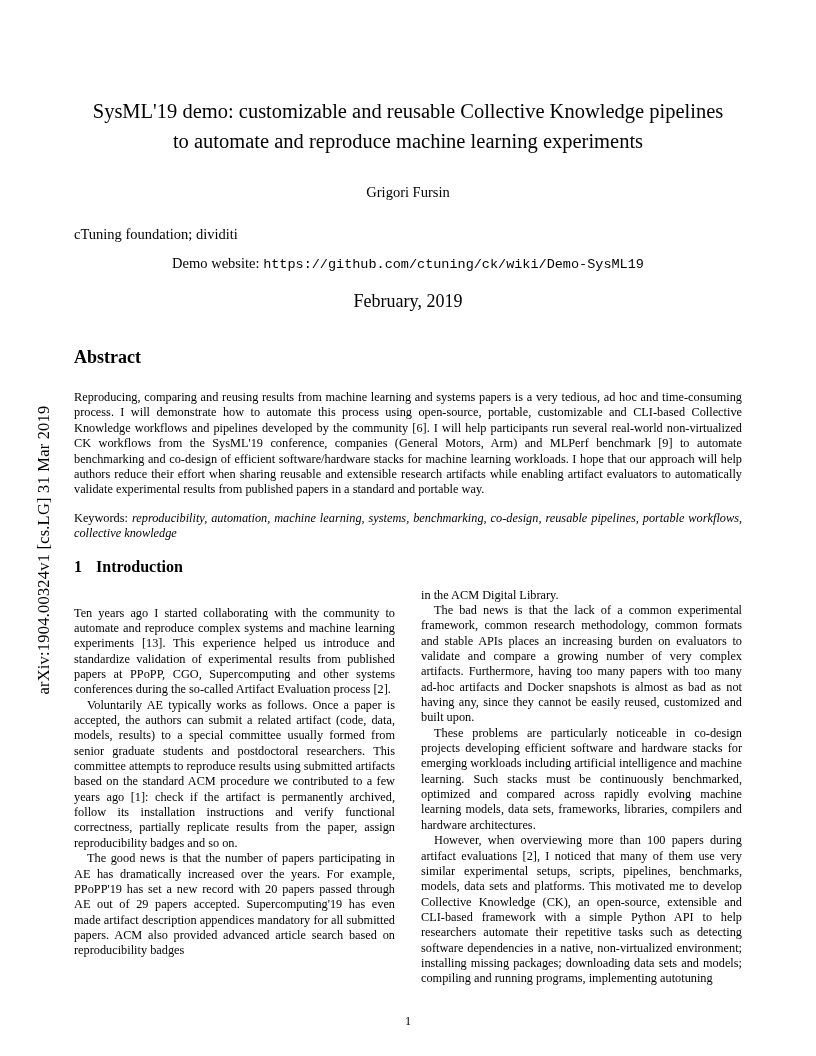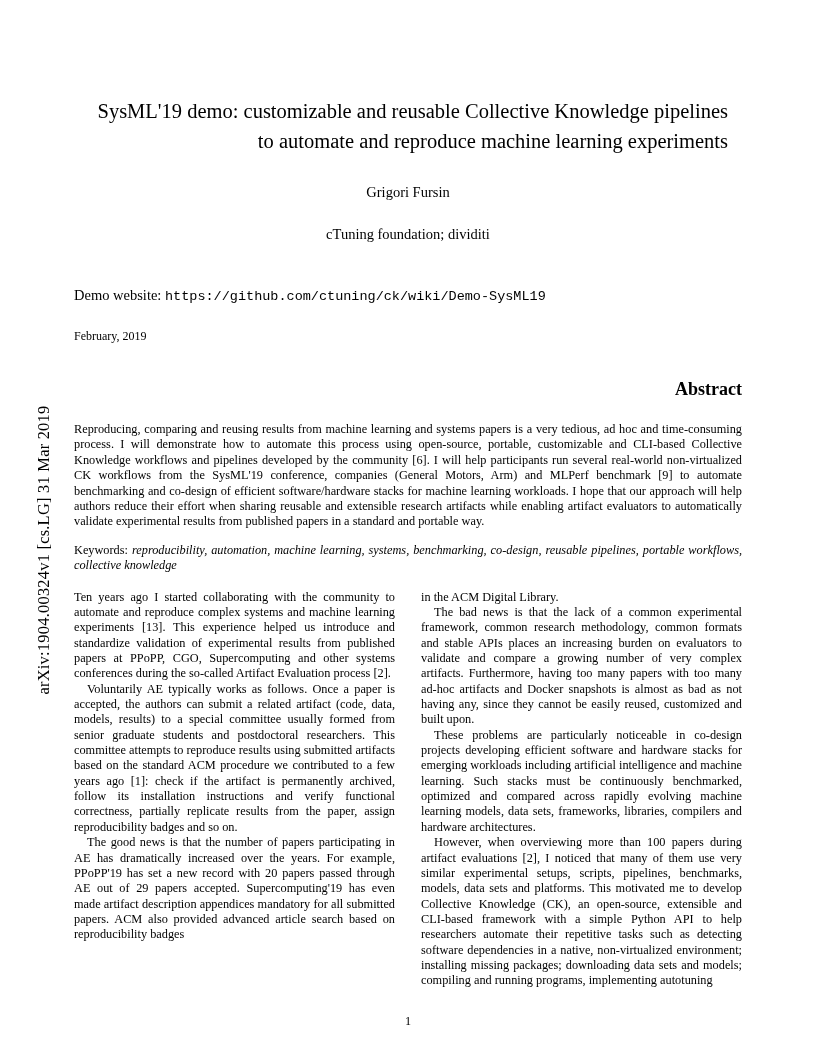--- a/index.html
+++ b/index.html
@@ -34,60 +34,58 @@
   .page {
     position: absolute;
     left: 74px;
     top: 96px;
     width: 668px;
   }
 
   .title {
     font-size: 20.5px;
     line-height: 30px;
-    text-align: right;
+    text-align: center;
     margin: 0 14px 0 14px;
     font-weight: normal;
   }
 
   .author {
     text-align: center;
     font-size: 14.5px;
     margin-top: 28px;
     font-family: Liberation Serif, serif;
   }
 
   .affil {
-    text-align: center;
     font-size: 14.5px;
     margin-top: 25px;
   }
 
   .demo-line {
-    text-align: left;
+    text-align: center;
     font-size: 14.5px;
-    margin-top: 44px;
+    margin-top: 12px;
   }
   .mono {
     font-family: "Liberation Mono", monospace;
     font-size: 13.5px;
   }
 
   .date {
-    text-align: left;
-    font-size: 12px;
-    margin-top: 25px;
+    text-align: center;
+    font-size: 18px;
+    margin-top: 19px;
   }
 
   .sec-abstract {
     font-size: 18px;
     font-weight: bold;
     margin-top: 35px;
     margin-bottom: 10px;
-    text-align: right;
   }
 
   .abstract-body {
     font-size: 12.3px;
     line-height: 15.4px;
     text-align: justify;
     text-justify: inter-word;
     hyphens: auto;
     margin-top: 22px;
   }
@@ -126,20 +124,21 @@
   p.body {
     font-size: 12.3px;
     line-height: 15.35px;
     text-align: justify;
     hyphens: auto;
     margin: 0;
     text-indent: 13px;
   }
   p.body.first {
     text-indent: 0;
+    margin-top: 30px;
   }
 
   .pagenum {
     position: absolute;
     left: 0;
     right: 0;
     top: 1014px;
     text-align: center;
     font-size: 12.3px;
   }
@@ -169,20 +168,23 @@
   <div class="abstract-body">Reproducing, comparing and reusing results from machine learning and systems papers is a very tedious, ad hoc and time-consuming process. I will demonstrate how to automate this process using open-source, portable, customizable and CLI-based Collective Knowledge workflows and pipelines developed by the community [6]. I will help participants run several real-world non-virtualized CK workflows from the SysML'19 conference, companies (General Motors, Arm) and MLPerf benchmark [9] to automate benchmarking and co-design of efficient software/hardware stacks for machine learning workloads. I hope that our approach will help authors reduce their effort when sharing reusable and extensible research artifacts while enabling artifact evaluators to automatically validate experimental results from published papers in a standard and portable way.</div>
 
   <div class="keywords">
     <b>Keywords:</b>
     <span>reproducibility, automation, machine learning, systems, benchmarking, co-design, reusable pipelines, portable workflows, collective knowledge</span>
   </div>
 
   <div class="columns">
 
     <div class="col">
+      <div class="sec-head">
+        <span class="num">1</span><span>Introduction</span>
+      </div>
       <p class="body first">Ten years ago I started collaborating with the community to automate and reproduce complex systems and machine learning experiments [13]. This experience helped us introduce and standardize validation of experimental results from published papers at PPoPP, CGO, Supercomputing and other systems conferences during the so-called Artifact Evaluation process [2].</p>
       <p class="body">Voluntarily AE typically works as follows. Once a paper is accepted, the authors can submit a related artifact (code, data, models, results) to a special committee usually formed from senior graduate students and postdoctoral researchers. This committee attempts to reproduce results using submitted artifacts based on the standard ACM procedure we contributed to a few years ago [1]: check if the artifact is permanently archived, follow its installation instructions and verify functional correctness, partially replicate results from the paper, assign reproducibility badges and so on.</p>
       <p class="body">The good news is that the number of papers participating in AE has dramatically increased over the years. For example, PPoPP'19 has set a new record with 20 papers passed through AE out of 29 papers accepted. Supercomputing'19 has even made artifact description appendices mandatory for all submitted papers. ACM also provided advanced article search based on reproducibility badges</p>
     </div>
 
     <div class="col">
       <p class="body first">in the ACM Digital Library.</p>
       <p class="body">The bad news is that the lack of a common experimental framework, common research methodology, common formats and stable APIs places an increasing burden on evaluators to validate and compare a growing number of very complex artifacts. Furthermore, having too many papers with too many ad-hoc artifacts and Docker snapshots is almost as bad as not having any, since they cannot be easily reused, customized and built upon.</p>
       <p class="body">These problems are particularly noticeable in co-design projects developing efficient software and hardware stacks for emerging workloads including artificial intelligence and machine learning. Such stacks must be continuously benchmarked, optimized and compared across rapidly evolving machine learning models, data sets, frameworks, libraries, compilers and hardware architectures.</p>
       <p class="body">However, when overviewing more than 100 papers during artifact evaluations [2], I noticed that many of them use very similar experimental setups, scripts, pipelines, benchmarks, models, data sets and platforms. This motivated me to develop Collective Knowledge (CK), an open-source, extensible and CLI-based framework with a simple Python API to help researchers automate their repetitive tasks such as detecting software dependencies in a native, non-virtualized environment; installing missing packages; downloading data sets and models; compiling and running programs, implementing autotuning</p>

